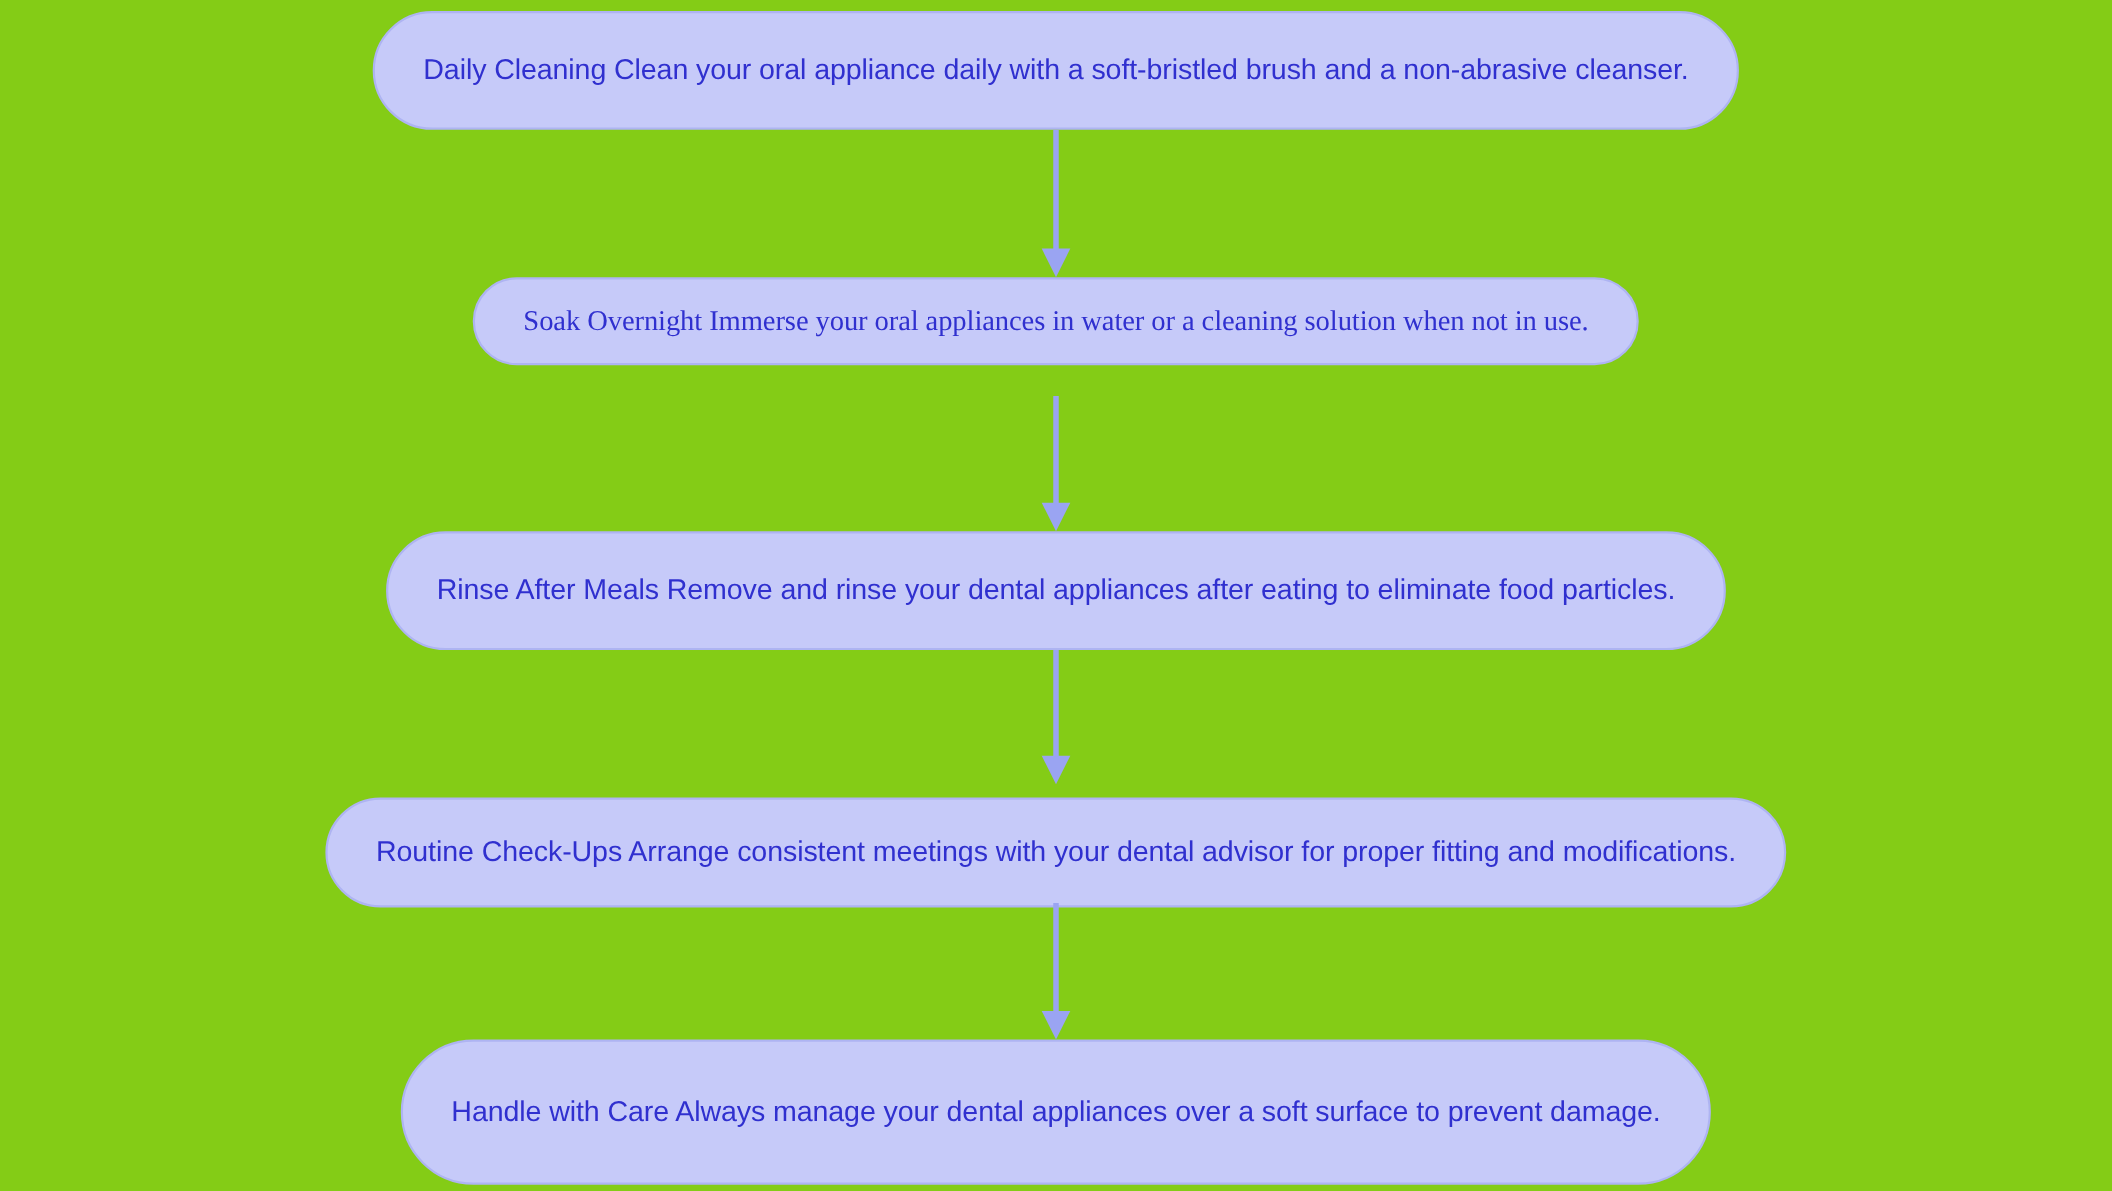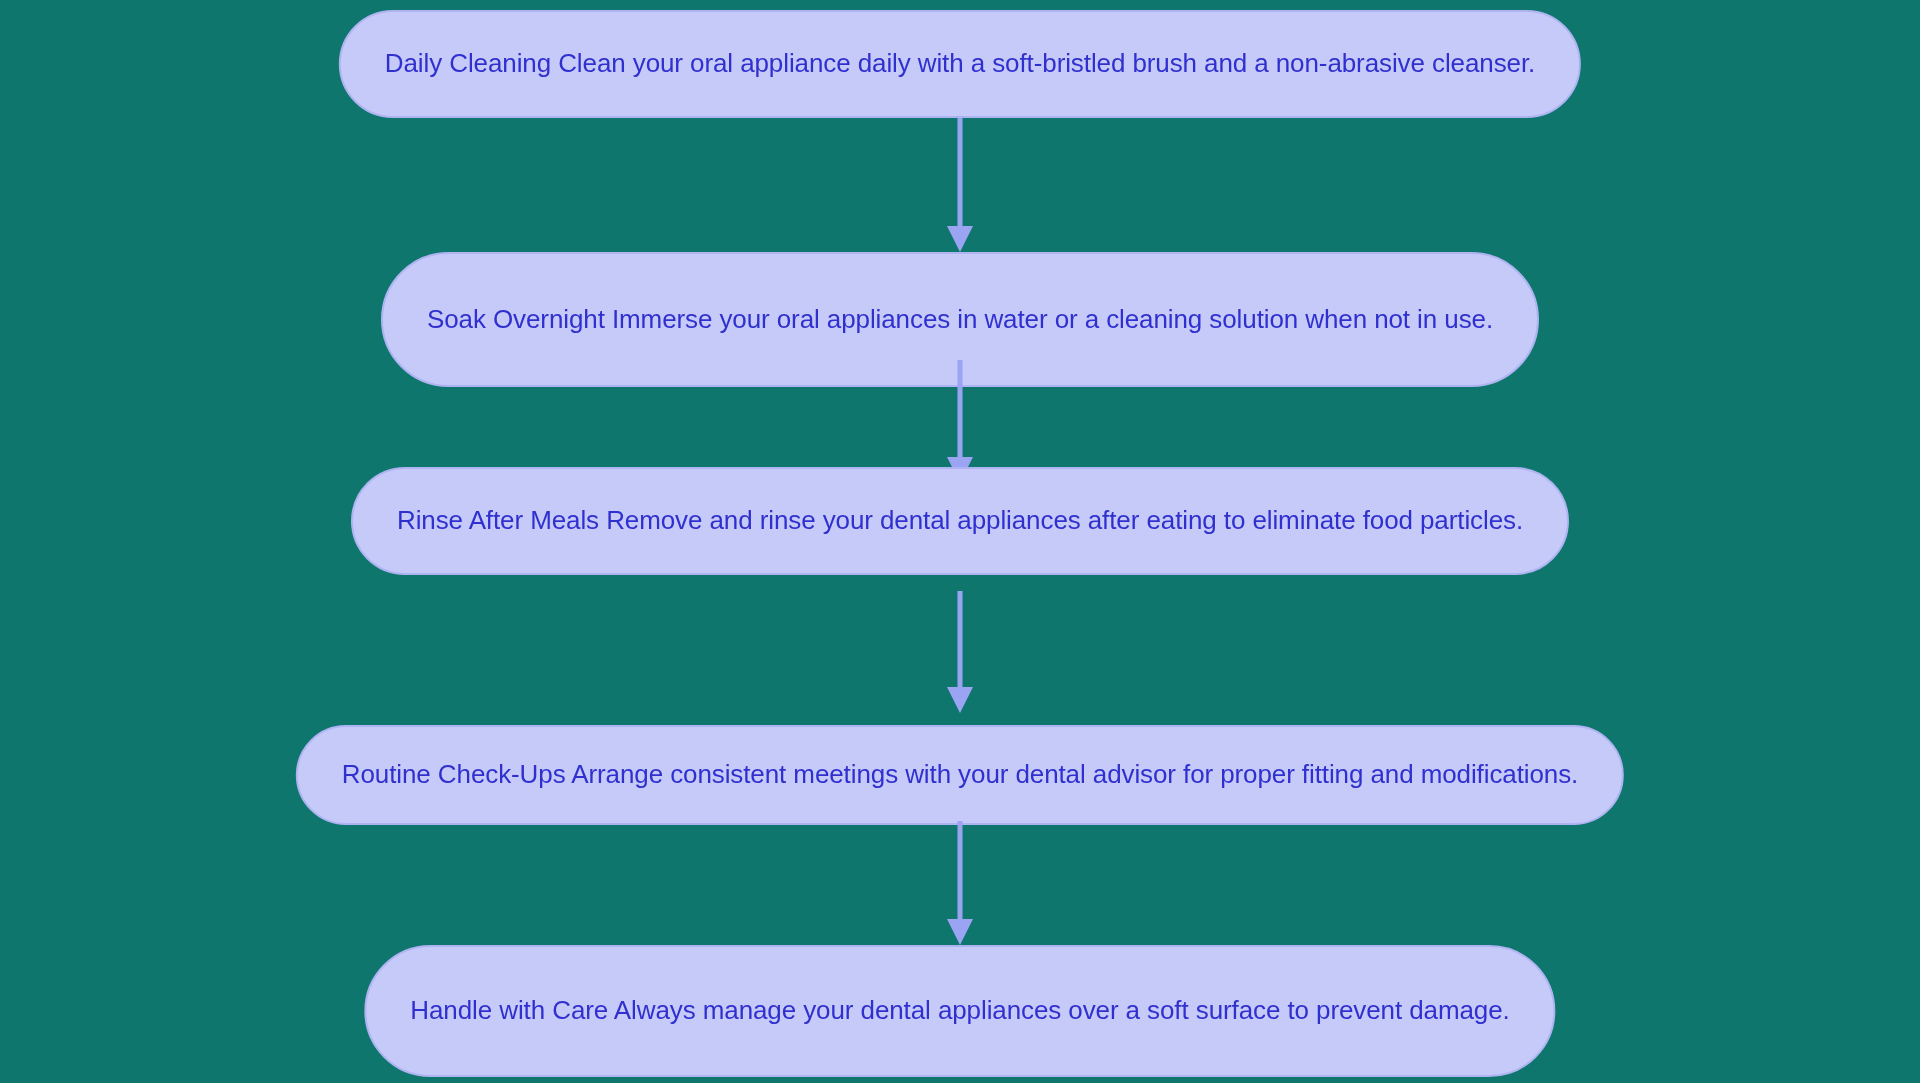--- a/index.html
+++ b/index.html
@@ -11,21 +11,21 @@
   body {
     width: 1920px;
     height: 1083px;
     font-family: "Liberation Sans", "DejaVu Sans", sans-serif;
     overflow: hidden;
   }
   #flowchart {
     position: relative;
     width: 1920px;
     height: 1083px;
-    background: #0f766e;
+    background: #84cc16;
     display: flex;
     flex-direction: column;
     align-items: center;
   }
   .node {
     box-sizing: border-box;
     background: #c6caf9;
     border: 2px solid #aeb4f2;
     border-radius: 70px;
     color: #3030cf;
@@ -37,22 +37,22 @@
     justify-content: center;
     text-align: center;
     padding: 0 44px;
     white-space: nowrap;
     position: absolute;
     left: 50%;
     transform: translateX(-50%);
   }
   
   .node-0 { top: 10px;  height: 108px; }
-  .node-1 { top: 252px; height: 135px; }
-  .node-2 { top: 467px; height: 108px; }
+  .node-1 { top: 252px; height: 80px; font-family: Liberation Serif, serif; }
+  .node-2 { top: 483px; height: 108px; }
   .node-3 { top: 725px; height: 100px; }
   .node-4 { top: 945px; height: 132px; }
 
   .connector {
     position: absolute;
     left: 50%;
     transform: translateX(-50%);
     width: 40px;
     display: block;
   }

